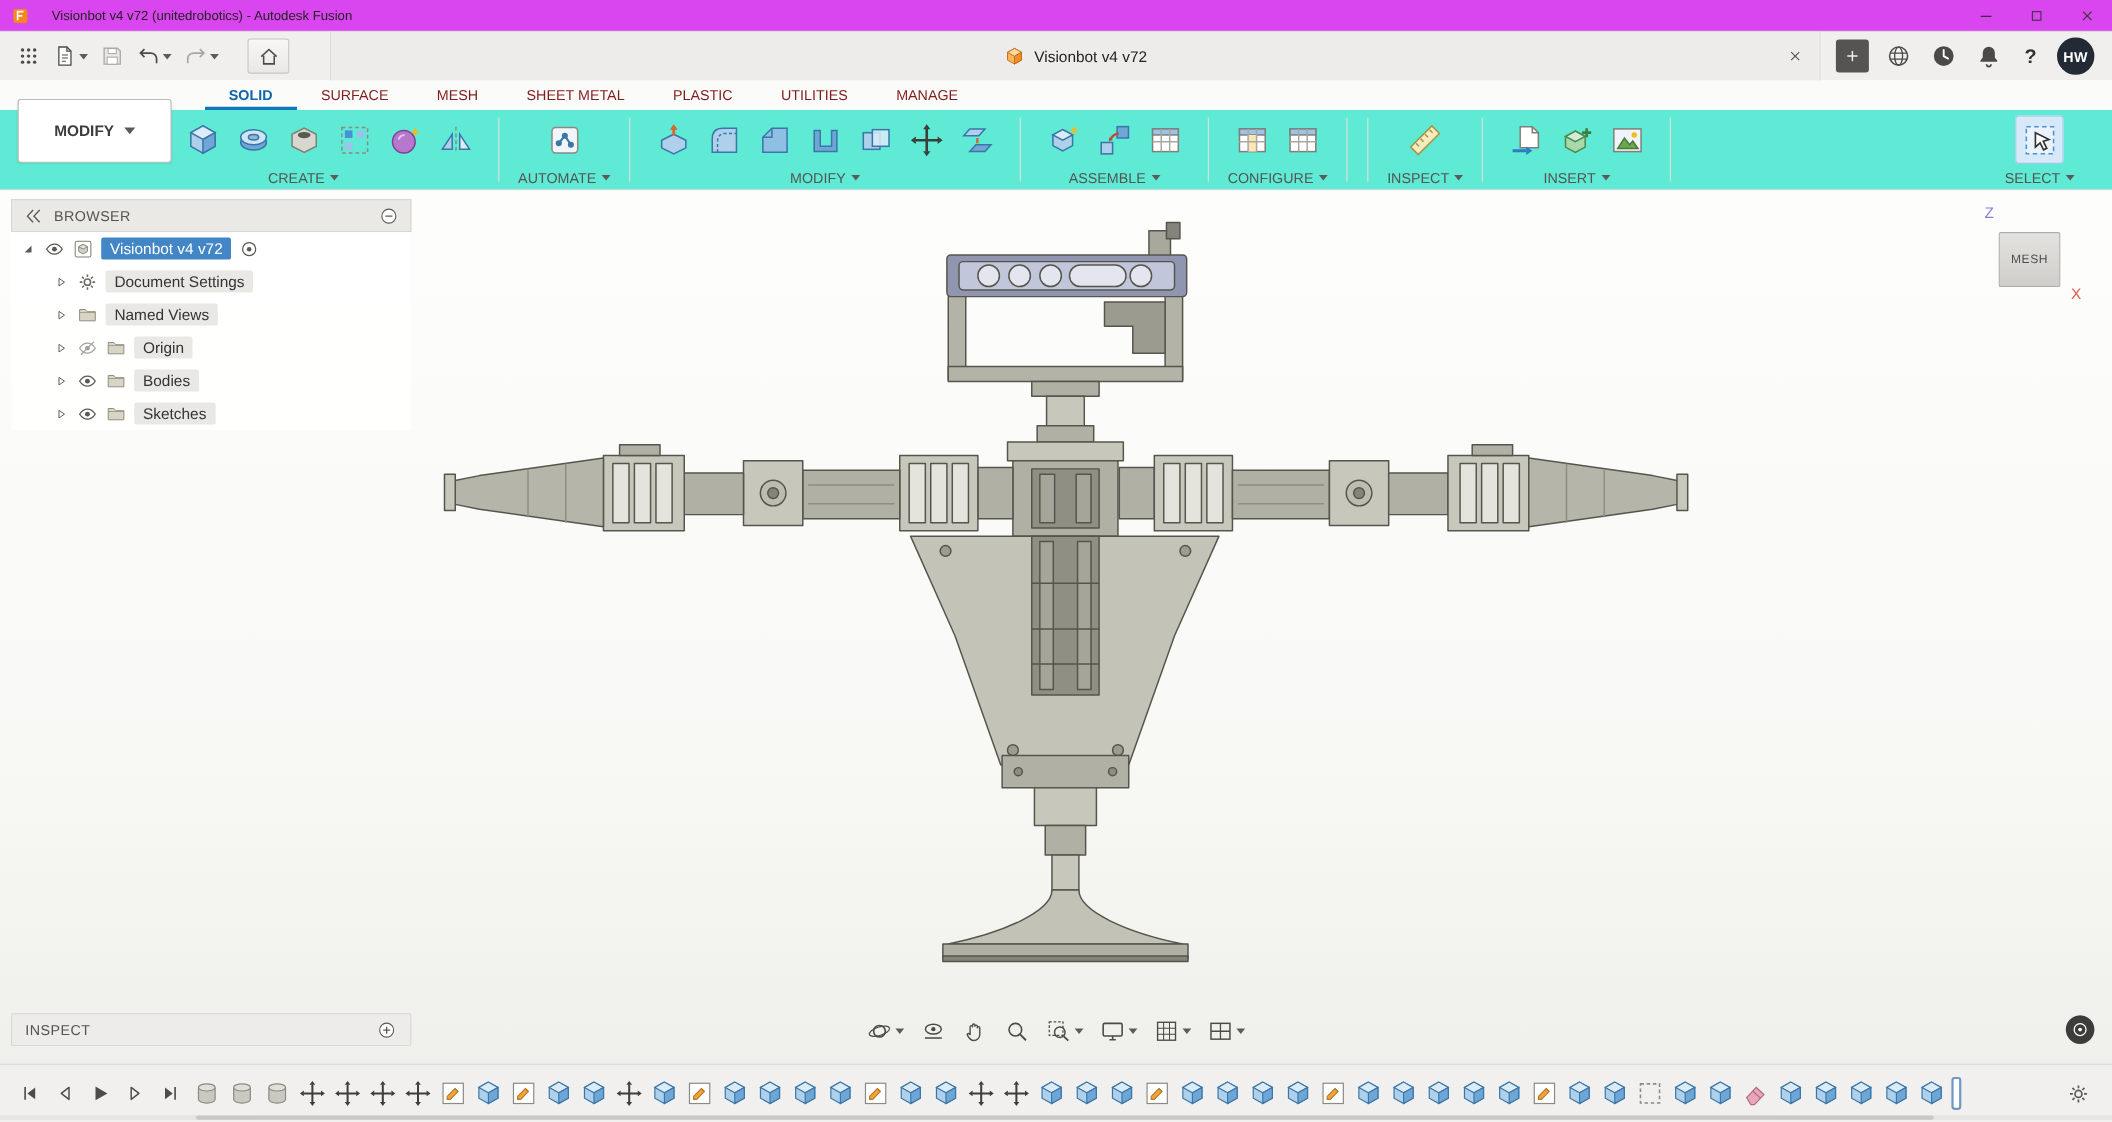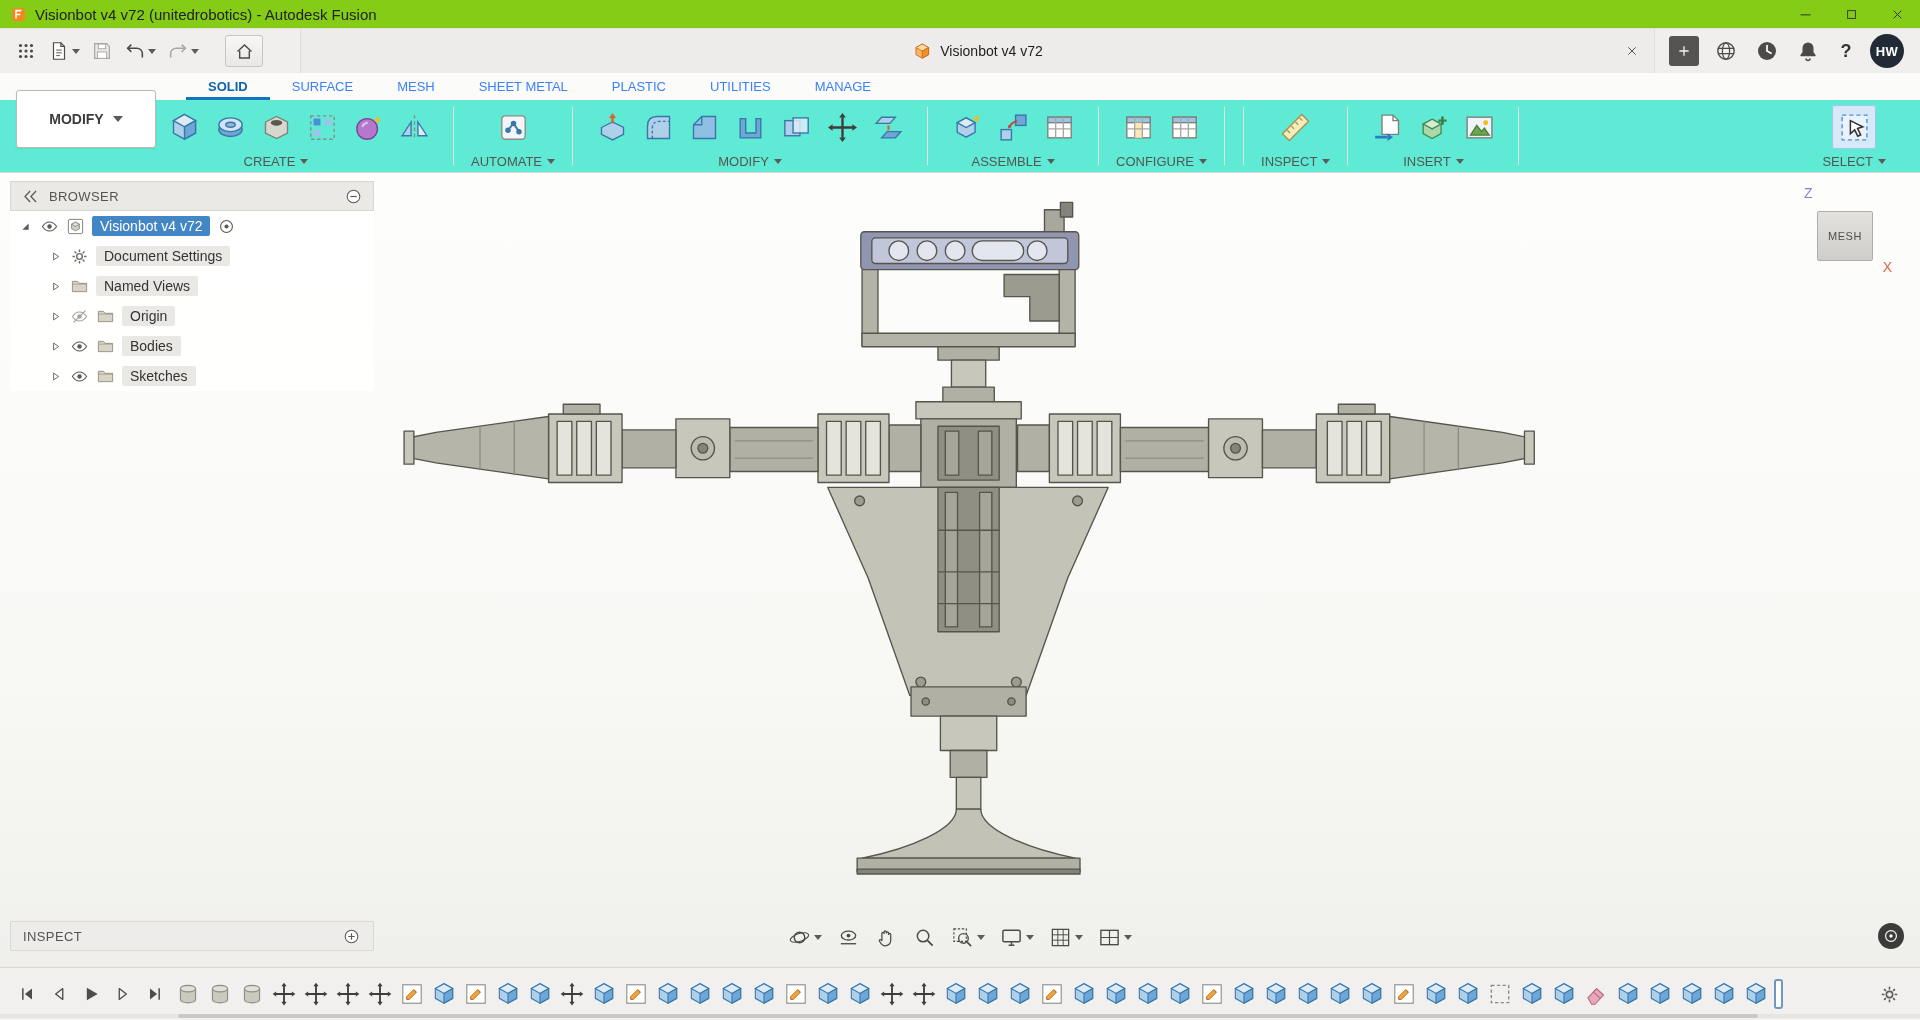--- a/index.html
+++ b/index.html
@@ -4,22 +4,22 @@
 <style>
   * { box-sizing: border-box; margin: 0; padding: 0; }
   html, body { width: 1920px; height: 1020px; overflow: hidden;
     font-family: "Liberation Sans", "DejaVu Sans", sans-serif; background: #fff; }
   button { background: none; border: 0; font: inherit; cursor: pointer; padding: 0;
     display: inline-flex; align-items: center; justify-content: center; color: inherit; }
   svg { display: block; }
   .app { position: relative; width: 1920px; height: 1020px; }
 
   
-  .titlebar { height: 29px; background: #84cc16; border-bottom: 1px solid #e2e1df;
-    display: flex; align-items: center; padding-left: 10px; gap: 8px; font-size: 15px; color: #222; }
+  .titlebar { height: 29px; background: #d946ef; border-bottom: 1px solid #e2e1df;
+    display: flex; align-items: center; padding-left: 10px; gap: 20px; font-size: 12px; color: #222; }
   .app-logo svg { width: 17px; height: 17px; }
   .win-controls { margin-left: auto; display: flex; height: 100%; }
   .win-controls button { width: 46px; height: 100%; color: #333; }
   .win-controls svg { width: 17px; height: 17px; }
 
   
   .quickrow { height: 44px; background: #f0efed; display: flex; align-items: center; }
   .qleft { display: flex; align-items: center; gap: 5px; padding-left: 12px; width: 300px; flex: 0 0 auto; }
   .qbtn { height: 30px; padding: 0 3px; color: #4a4a47; }
   .qbtn svg { width: 22px; height: 22px; }
@@ -42,21 +42,21 @@
   .newtab svg { width: 16px; height: 16px; }
   .roundbtn { width: 28px; height: 28px; color: #4b4a48; }
   .roundbtn svg { width: 24px; height: 24px; }
   .help-btn { font-size: 18px; font-weight: 700; color: #333; width: 22px; height: 28px; }
   .avatar { width: 34px; height: 34px; border-radius: 50%; background: #222a36; color: #fff;
     font-size: 13px; font-weight: 700; letter-spacing: .5px; }
 
   
   .ribbontabs { height: 27px; background: #fbfbf9; display: flex; align-items: stretch;
     padding-left: 186px; }
-  .rtab { font-size: 13px; color: #3b82f6; padding: 0 22px; display: flex; align-items: center; }
+  .rtab { font-size: 13px; color: #7f1d1d; padding: 0 22px; display: flex; align-items: center; }
   .rtab.active { color: #0e64ad; font-weight: 700; box-shadow: inset 0 -3px 0 #1177bd; }
 
   
   .toolbar { height: 73px; background: #5eead4; border-bottom: 1px solid #dcd9d4;
     display: flex; align-items: stretch; padding-left: 108px; }
   .tbg { display: flex; flex-direction: column; align-items: center; padding: 4px 8px 0; }
   .tbg-icons { display: flex; gap: 2px; height: 46px; align-items: center; }
   .ticon { width: 44px; height: 44px; border-radius: 3px; }
   .ticon svg { width: 33px; height: 33px; }
   .ticon.sel { background: #d7e9f8; box-shadow: inset 0 0 0 1px #9ec7e8; }

